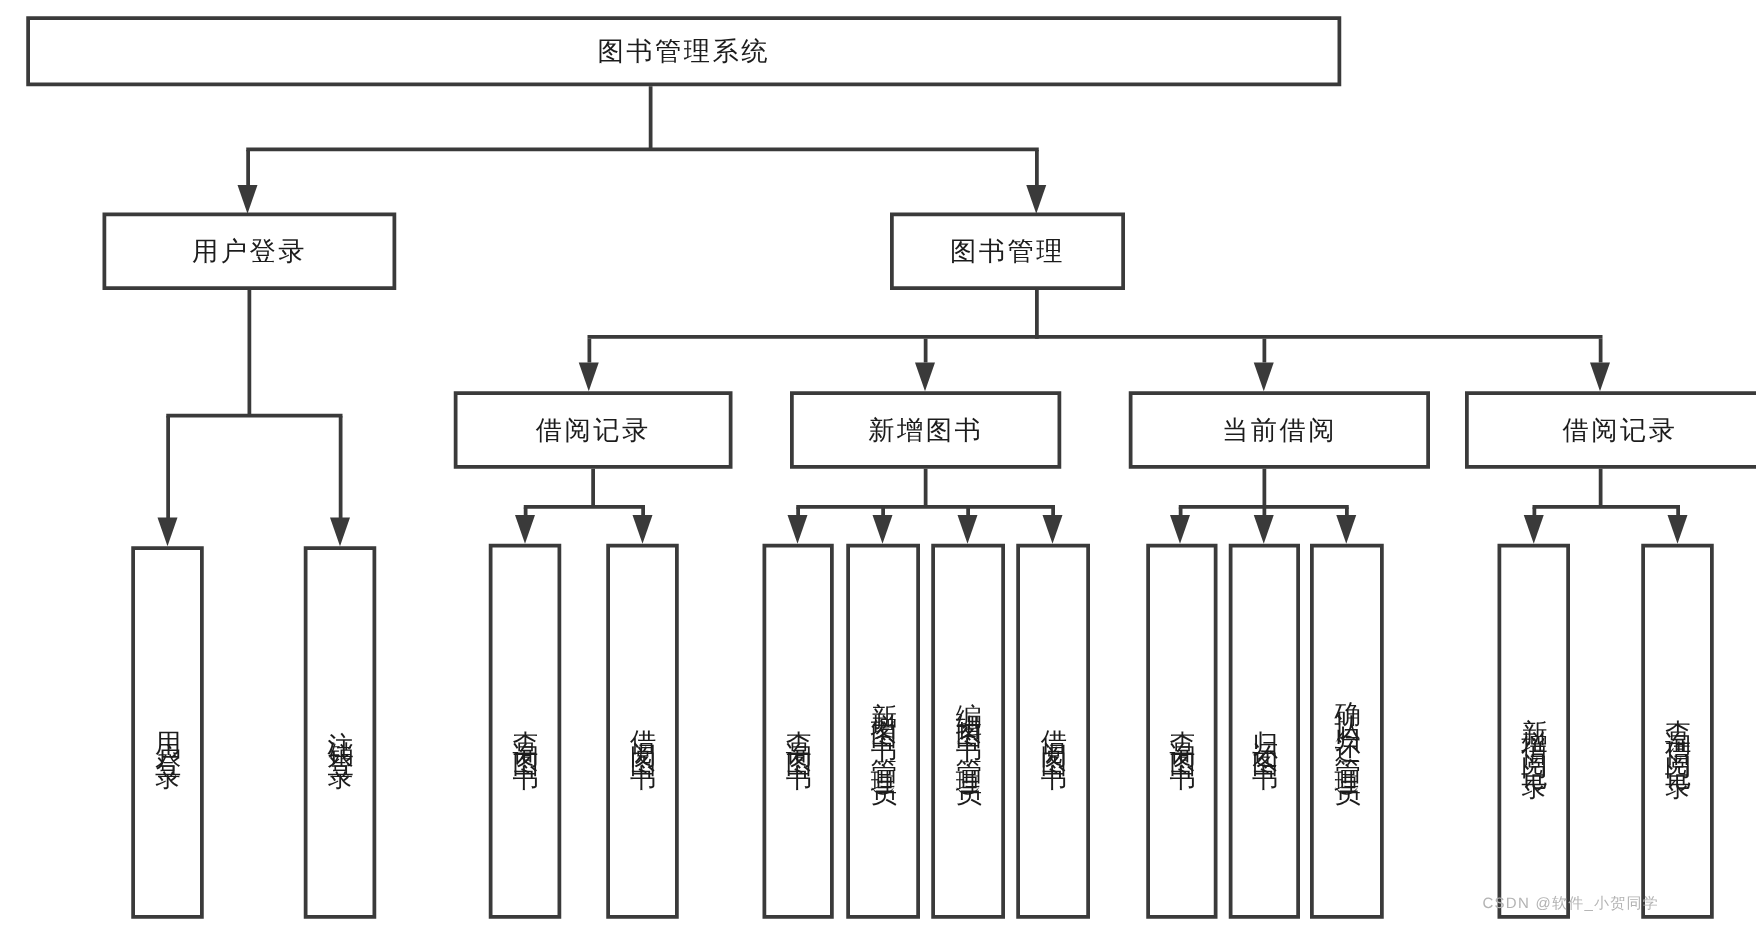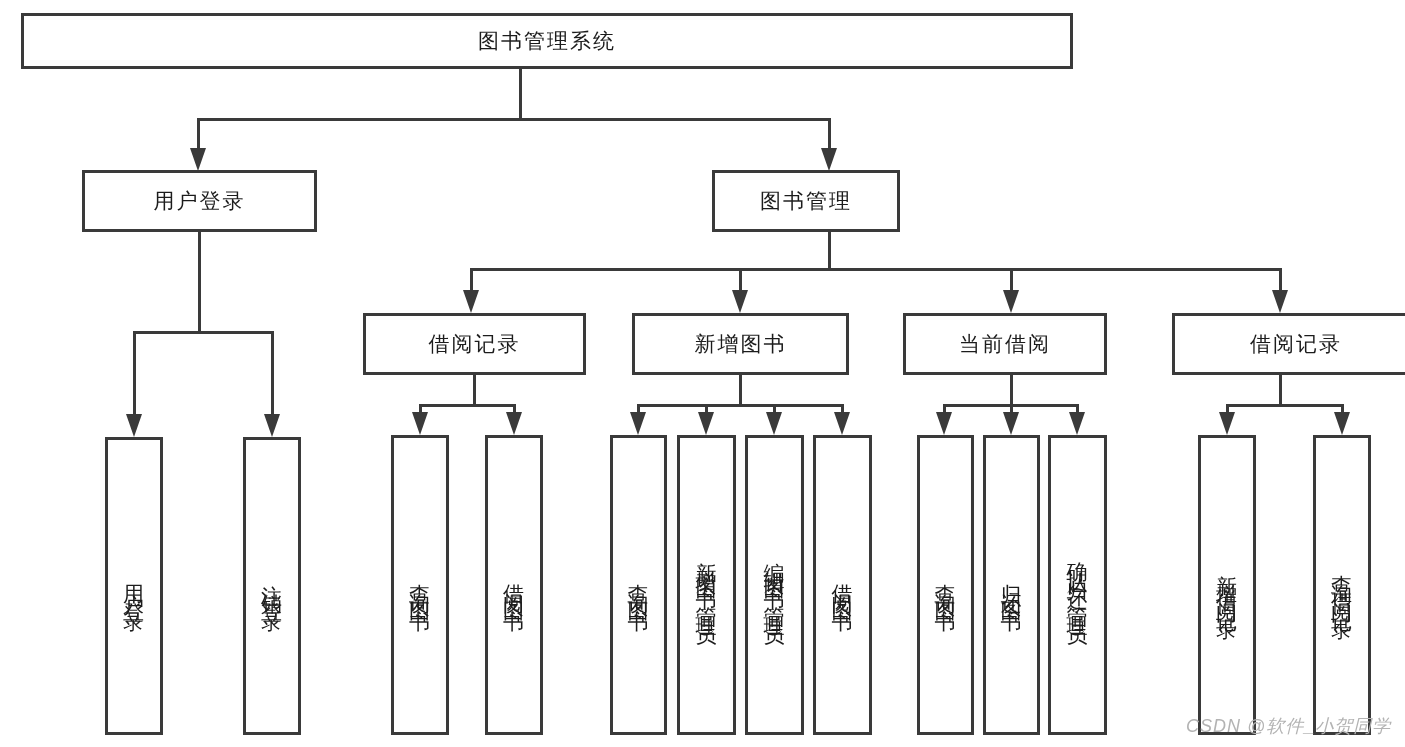--- a/index.html
+++ b/index.html
@@ -46,44 +46,43 @@
   .arrow{
     position:absolute;
     width:0;height:0;
     border-left:8px solid transparent;
     border-right:8px solid transparent;
     border-top:23px solid #3a3a3a;
   }
   .watermark{
     position:absolute;
     left:1186px;top:714px;
-    font-size:18px;
+    font-size:12px;
     color:#b3b3b3;
     letter-spacing:1px;
     white-space:nowrap;
     z-index:5;
-    font-style:italic;
   }
 </style>
 </head>
 <body>
 
 <div class="canvas">
 
   <div class="node" style="left:21px;top:13px;width:1052px;height:56px;">图书管理系统</div>
 
   <div class="node" style="left:82px;top:170px;width:235px;height:62px;">用户登录</div>
 
   <div class="node" style="left:712px;top:170px;width:188px;height:62px;">图书管理</div>
 
   <div class="node" style="left:363px;top:313px;width:223px;height:62px;">借阅记录</div>
 
   <div class="node" style="left:632px;top:313px;width:217px;height:62px;">新增图书</div>
 
-  <div class="node" style="left:903px;top:313px;width:204px;height:62px;">当前借阅</div>
+  <div class="node" style="left:903px;top:313px;width:241px;height:62px;">当前借阅</div>
 
   <div class="node" style="left:1172px;top:313px;width:248px;height:62px;">借阅记录</div>
 
   <div class="vnode" style="left:105px;top:437px;width:58px;height:298px;">
     <span>用户登录</span>
     </div>
 
   <div class="vnode" style="left:243px;top:437px;width:58px;height:298px;">
     <span>注销登录</span>
     </div>

